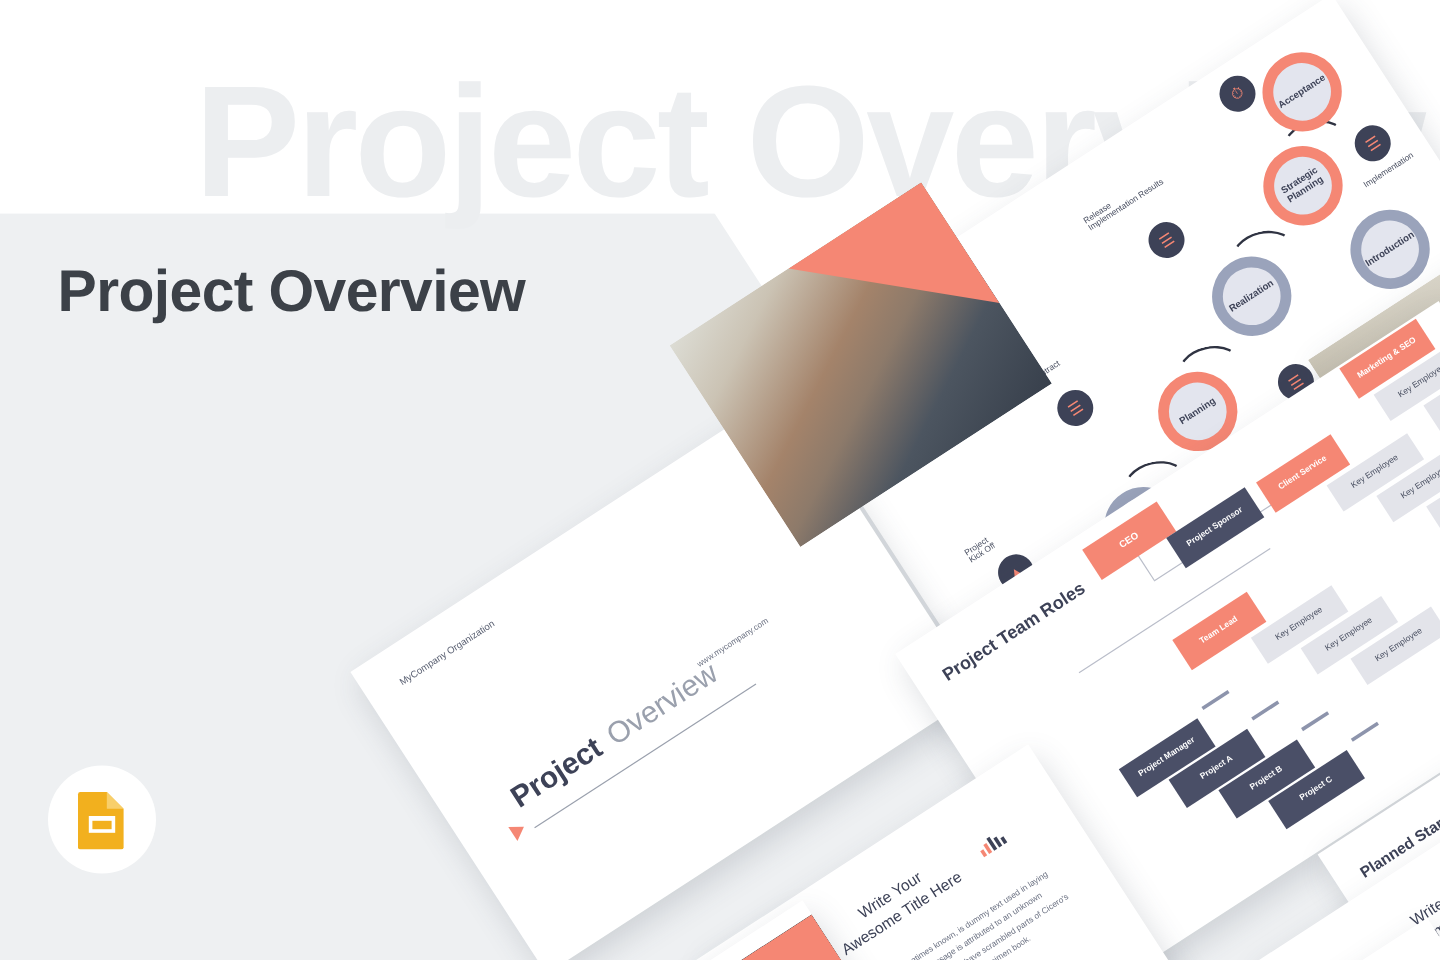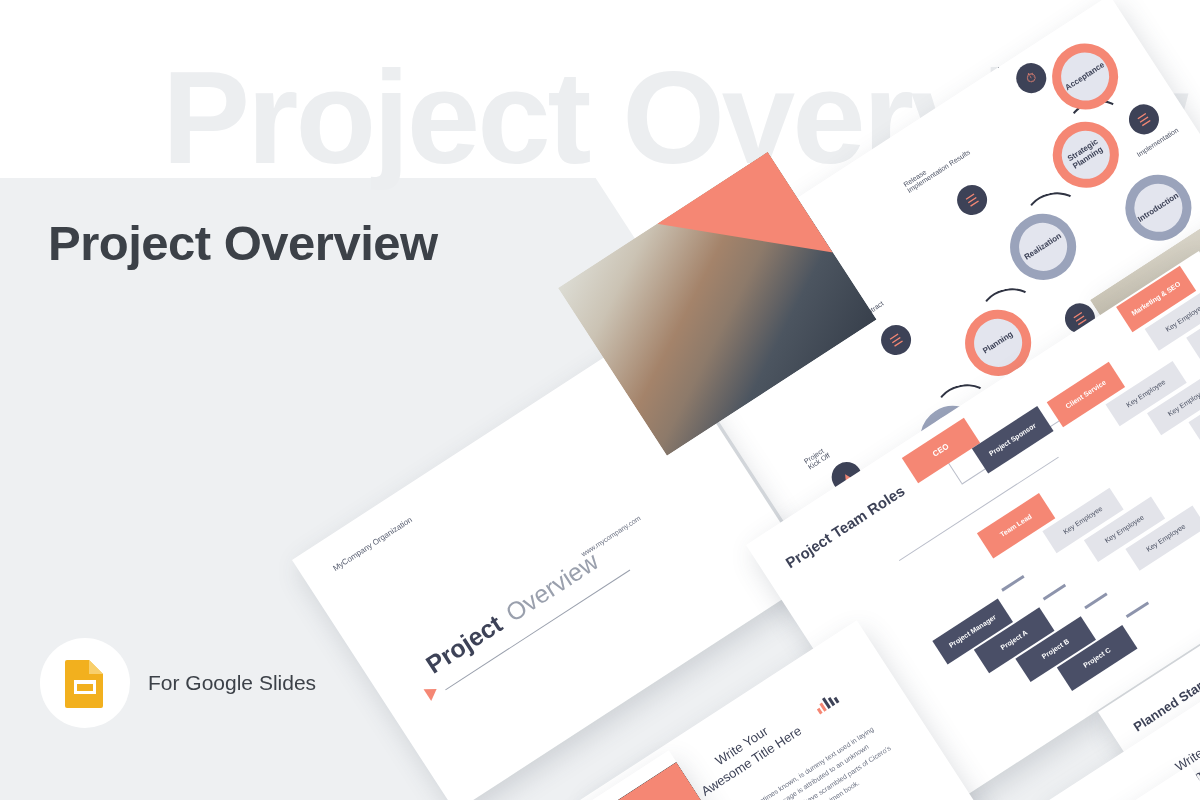--- a/index.html
+++ b/index.html
@@ -333,16 +333,15 @@
 
   <div class="badge-row">
     <div class="badge-circle">
       <svg width="44" height="50" viewBox="0 0 44 50">
         <path d="M4 2 h22 l14 14 v32 a2 2 0 0 1 -2 2 H4 a2 2 0 0 1 -2 -2 V4 a2 2 0 0 1 2 -2 z" fill="#f2b01e"></path>
         <path d="M26 2 l14 14 h-14 z" fill="#f8cf6b"></path>
         <rect x="11" y="22" width="22" height="14" fill="#ffffff"></rect>
         <rect x="14" y="26" width="16" height="7" fill="#f2b01e"></rect>
       </svg>
     </div>
-    <div class="badge-label">For Google Slides</div>
   </div>
 
 </div>
 
 </body></html>

